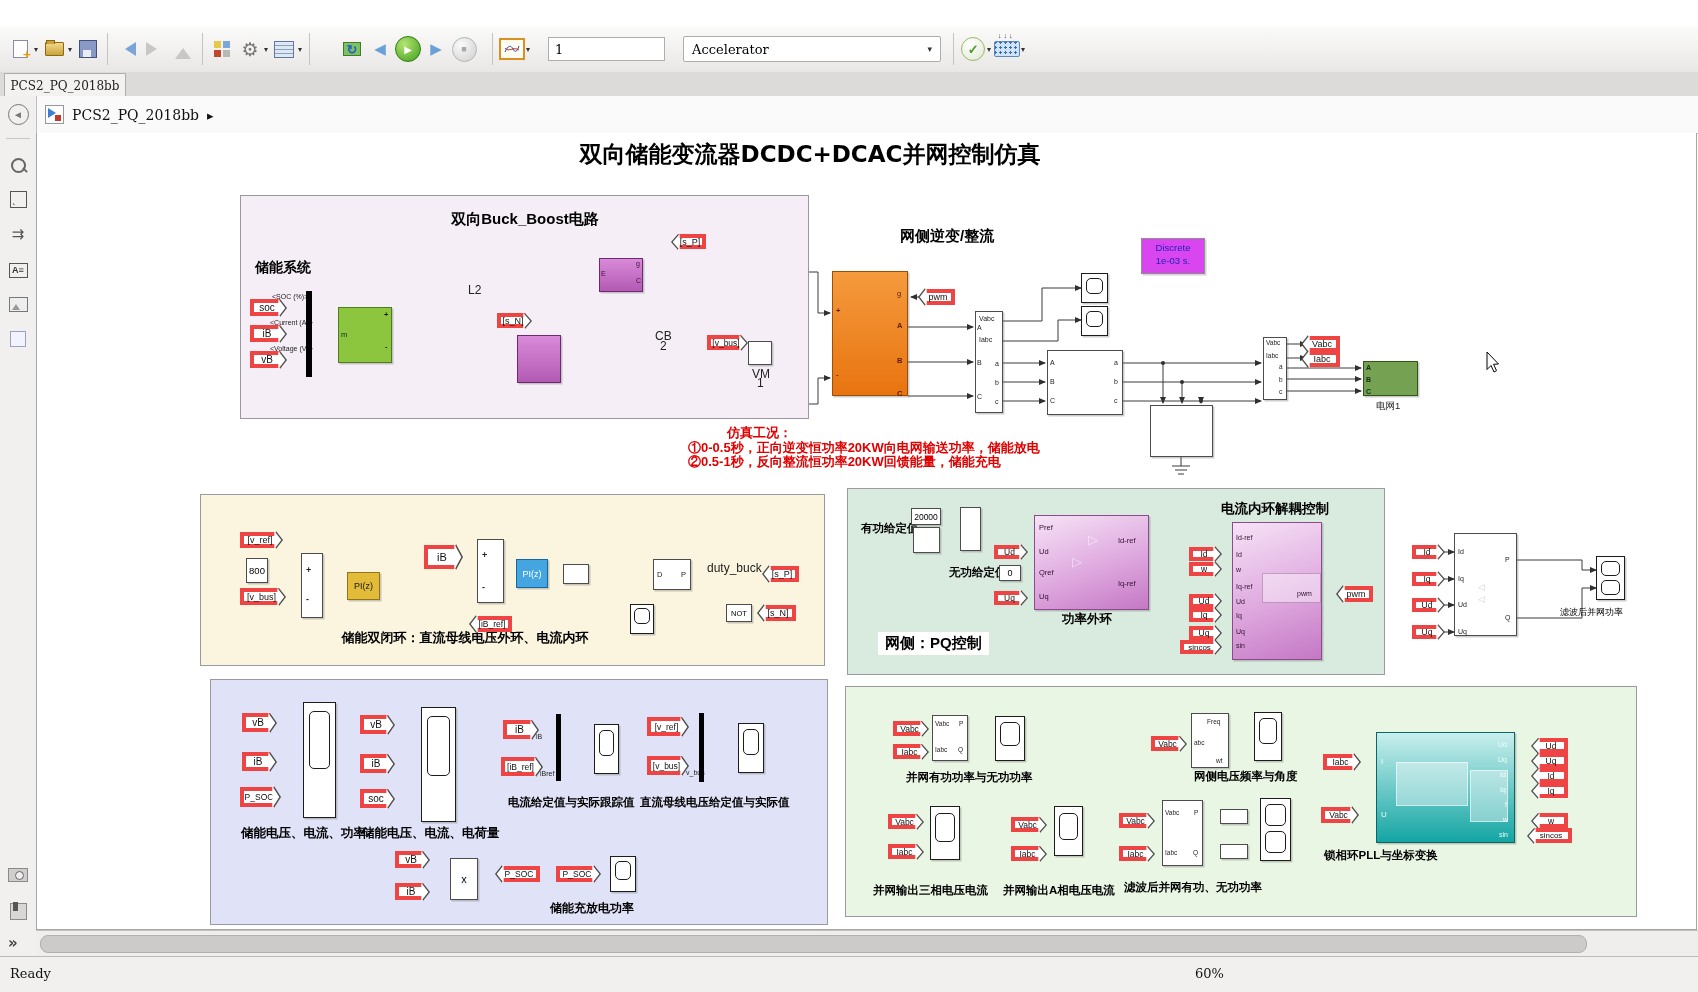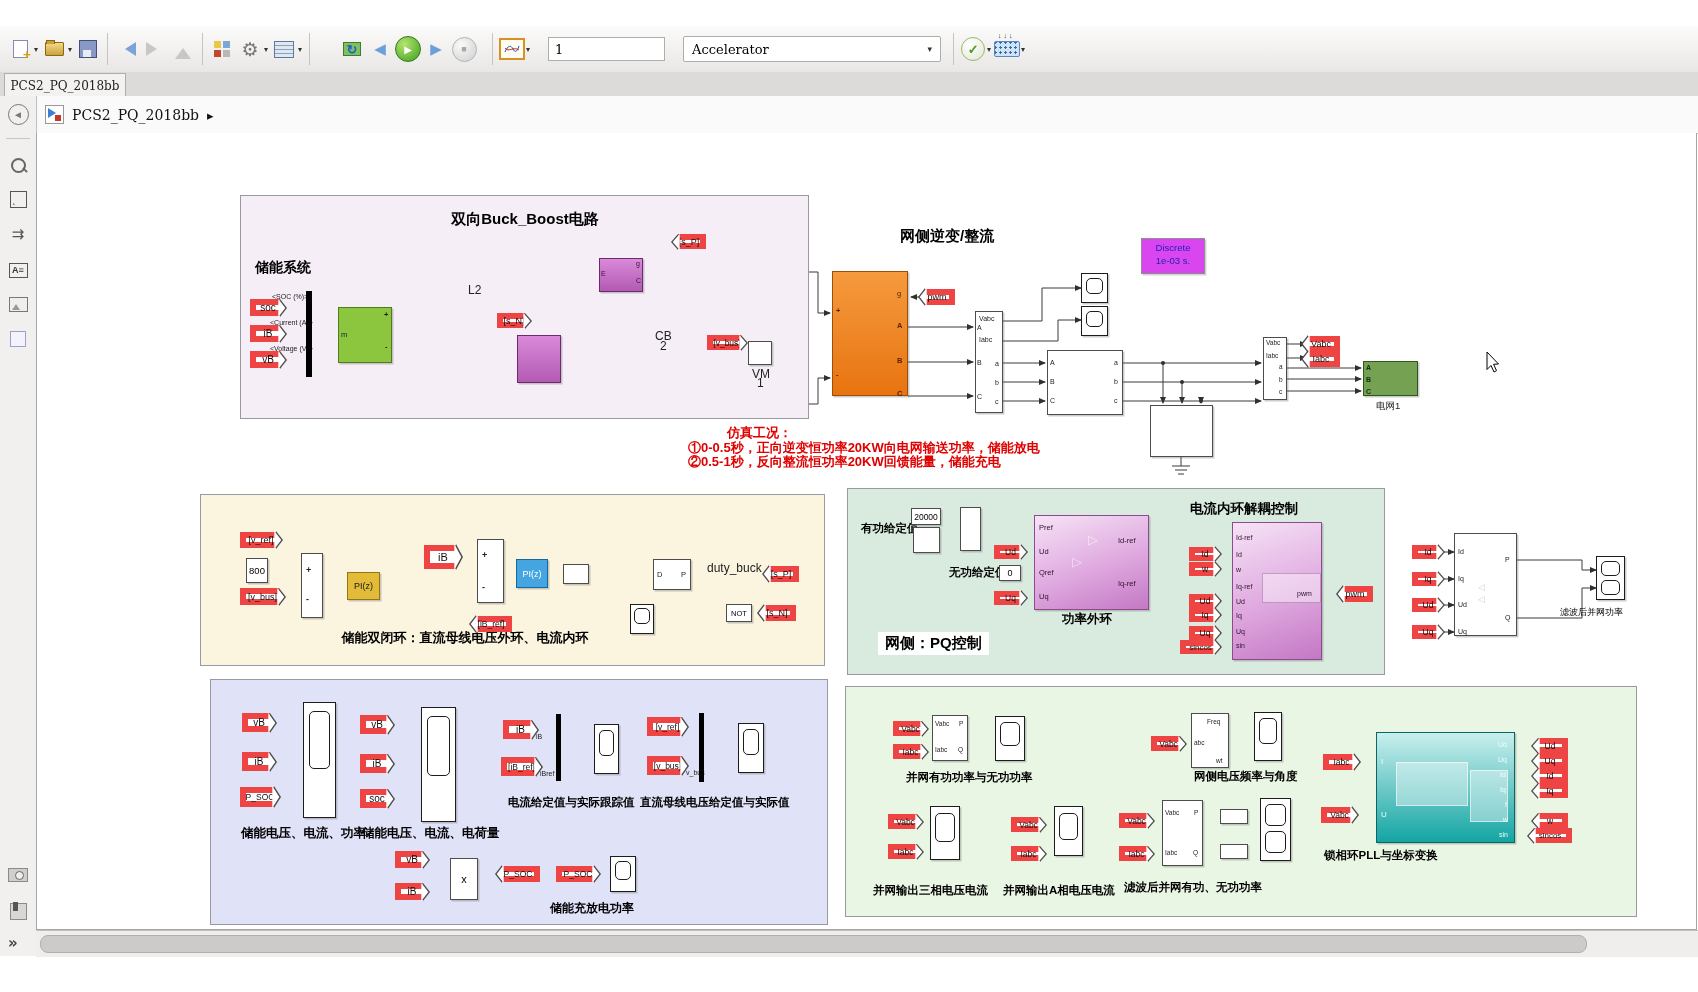--- a/index.html
+++ b/index.html
@@ -70,21 +70,21 @@
   .dtitle{position:absolute;left:540px;top:139px;width:540px;text-align:center;font-size:23px;font-weight:bold;white-space:nowrap;color:#000;font-family:"DejaVu Sans",sans-serif;}
   .rgn{position:absolute;border:1px solid #9a98a0;}
   .cap{position:absolute;font-weight:bold;white-space:nowrap;color:#000;font-size:12px;}
   .lbl{position:absolute;font-size:12px;white-space:nowrap;color:#222;line-height:1;}
   .pl{position:absolute;font-size:7.5px;color:#1c1c1c;white-space:nowrap;line-height:1;}
   .ann{position:absolute;color:#e00000;font-weight:bold;font-size:13px;white-space:nowrap;}
   .bk{position:absolute;background:#fff;border:1px solid #4c4c4c;box-shadow:1.5px 1.5px 0 rgba(110,110,110,.35);box-sizing:border-box;}
   .scope{position:absolute;background:#fff;border:1.6px solid #1c1c1c;box-shadow:1.5px 1.5px 0 rgba(110,110,110,.35);box-sizing:border-box;}
   .scr{position:absolute;display:block;border:1.5px solid #1c1c1c;border-radius:5px;background:#fff;}
   .mux{position:absolute;background:#000;}
-  .tg{position:absolute;background:#fff;border:6px solid #ef4444;display:flex;align-items:center;justify-content:center;font-size:10px;color:#111;white-space:nowrap;--h:10px;box-sizing:border-box;}
+  .tg{position:absolute;background:#fff;border:4px solid #ef4444;display:flex;align-items:center;justify-content:center;font-size:10px;color:#111;white-space:nowrap;--h:10px;box-sizing:border-box;}
   .tr{border-right:none;}
   .tr:before{content:"";position:absolute;left:100%;top:50%;transform:translateY(-50%);border-top:var(--h) solid transparent;border-bottom:var(--h) solid transparent;border-left:7px solid #4c4c4c;}
   .tr:after{content:"";position:absolute;left:100%;top:50%;transform:translate(-1.7px,-50%);border-top:var(--h) solid transparent;border-bottom:var(--h) solid transparent;border-left:7px solid #fff;}
   .tl{border-left:none;}
   .tl:before{content:"";position:absolute;right:100%;top:50%;transform:translateY(-50%);border-top:var(--h) solid transparent;border-bottom:var(--h) solid transparent;border-right:7px solid #4c4c4c;}
   .tl:after{content:"";position:absolute;right:100%;top:50%;transform:translate(1.7px,-50%);border-top:var(--h) solid transparent;border-bottom:var(--h) solid transparent;border-right:7px solid #fff;}
   .pkb{background:linear-gradient(160deg,#f6e3f6 0%,#dfa9df 55%,#c478c4 100%);border:1px solid #8d4a8d;}
   .igbt{background:linear-gradient(#d98ad9,#b35ab3);border:1px solid #6e2a6e;}
   .teal{background:linear-gradient(#c9efed,#14a5a3);border:1px solid #0c6665;}
   .ypi{background:#e2bb39;border:1px solid #95751a;color:#1a1a1a;display:flex;align-items:center;justify-content:center;font-size:9px;}
@@ -394,20 +394,21 @@
           <circle cx="1182" cy="382" r="2"></circle>
           <circle cx="1201" cy="401" r="2"></circle>
         <circle cx="285" cy="570" r="2"></circle>
           <circle cx="460" cy="586" r="2"></circle>
           <circle cx="627" cy="574" r="2"></circle>
           <circle cx="710" cy="574" r="2"></circle>
       </g>
       <polygon points="1487,352 1487,369.5 1491,365.5 1494,372 1496.5,370.6 1493.6,364.3 1498.5,364" fill="#fff" stroke="#000" stroke-width="1"></polygon>
     </svg>
 
+    <div class="dtitle">双向储能变流器DCDC+DCAC并网控制仿真</div>
 
     <div class="rgn" style="left:240px;top:195px;width:567px;height:222px;background:#f5eef7"></div>
     <div class="cap" style="left:420px;top:210px;width:210px;text-align:center;font-size:15px">双向Buck_Boost电路</div>
     <div class="cap" style="left:255px;top:259px;font-size:14px">储能系统</div>
     <div class="tg tr" style="left:250px;top:299px;width:30px;height:17px;--h:9.5px">soc</div>
     <div class="tg tr" style="left:250px;top:325px;width:30px;height:17px;--h:9.5px">iB</div>
     <div class="tg tr" style="left:250px;top:351px;width:30px;height:17px;--h:9.5px">vB</div>
     <div class="lbl" style="left:272px;top:293px;font-size:7px">&lt;SOC (%)&gt;</div>
     <div class="lbl" style="left:270px;top:319px;font-size:7px">&lt;Current (A)&gt;</div>
     <div class="lbl" style="left:270px;top:345px;font-size:7px">&lt;Voltage (V)&gt;</div>
@@ -503,21 +504,21 @@
     <div class="bk" style="left:653px;top:559px;width:38px;height:31px"></div>
     <div class="pl" style="left:657px;top:571px">D</div>
     <div class="pl" style="left:681px;top:571px">P</div>
     <div class="lbl" style="left:707px;top:562px">duty_buck</div>
     <div class="tg tl" style="left:769px;top:566px;width:30px;height:16px;--h:9px;font-size:9px">[s_P]</div>
     <div class="bk" style="left:726px;top:604px;width:26px;height:18px;display:flex;align-items:center;justify-content:center;font-size:7.5px">NOT</div>
     <div class="tg tl" style="left:764px;top:605px;width:32px;height:16px;--h:9px;font-size:9px">[s_N]</div>
     <div class="tg tl" style="left:476px;top:616px;width:36px;height:16px;--h:9px;font-size:8.5px">[iB_ref]</div>
 
     <div class="rgn" style="left:847px;top:488px;width:536px;height:185px;background:#d9ebdf"></div>
-    <div class="cap" style="left:1190px;top:500px;width:170px;font-size:13.5px">电流内环解耦控制</div>
+    <div class="cap" style="left:1190px;top:500px;width:170px;text-align:center;font-size:13.5px">电流内环解耦控制</div>
     <div class="cap" style="left:861px;top:521px;font-size:11.5px">有功给定值</div>
     <div class="bk" style="left:911px;top:508px;width:30px;height:17px;display:flex;align-items:center;justify-content:center;font-size:8.5px">20000</div>
     <div class="bk" style="left:913px;top:527px;width:27px;height:26px"></div>
     <div class="bk" style="left:960px;top:507px;width:21px;height:44px"></div>
     <div class="cap" style="left:949px;top:565px;font-size:11.5px">无功给定值</div>
     <div class="bk" style="left:999px;top:565px;width:22px;height:16px;display:flex;align-items:center;justify-content:center;font-size:9px">0</div>
     <div class="tg tr" style="left:994px;top:545px;width:27px;height:14px;--h:8px;font-size:8.5px">Ud</div>
     <div class="tg tr" style="left:994px;top:591px;width:27px;height:14px;--h:8px;font-size:8.5px">Uq</div>
     <div class="bk pkb" style="left:1034px;top:515px;width:115px;height:95px"></div>
     <div class="pl" style="left:1039px;top:524px;color:#30102f">Pref</div>
@@ -677,13 +678,17 @@
     <div class="tg tl" style="left:1538px;top:783px;width:30px;height:15px;--h:8.5px;font-size:8.5px">Iq</div>
     <div class="tg tl" style="left:1538px;top:813px;width:30px;height:15px;--h:8.5px;font-size:8.5px">w</div>
     <div class="tg tl" style="left:1534px;top:828px;width:38px;height:15px;--h:8.5px;font-size:8px">sincos</div>
     <div class="cap" style="left:1324px;top:848px;font-size:11.5px">锁相环PLL与坐标变换</div>
   </div>
 
   <div class="hscroll">
       <div class="thumb"></div>
     </div>
   <div class="expand">»</div>
+  <div class="statusbar">
+    <span style="position:absolute;left:10px;top:9px">Ready</span>
+    <span style="position:absolute;left:1195px;top:9px">60%</span>
+  </div>
 </div>
 
 </body></html>

